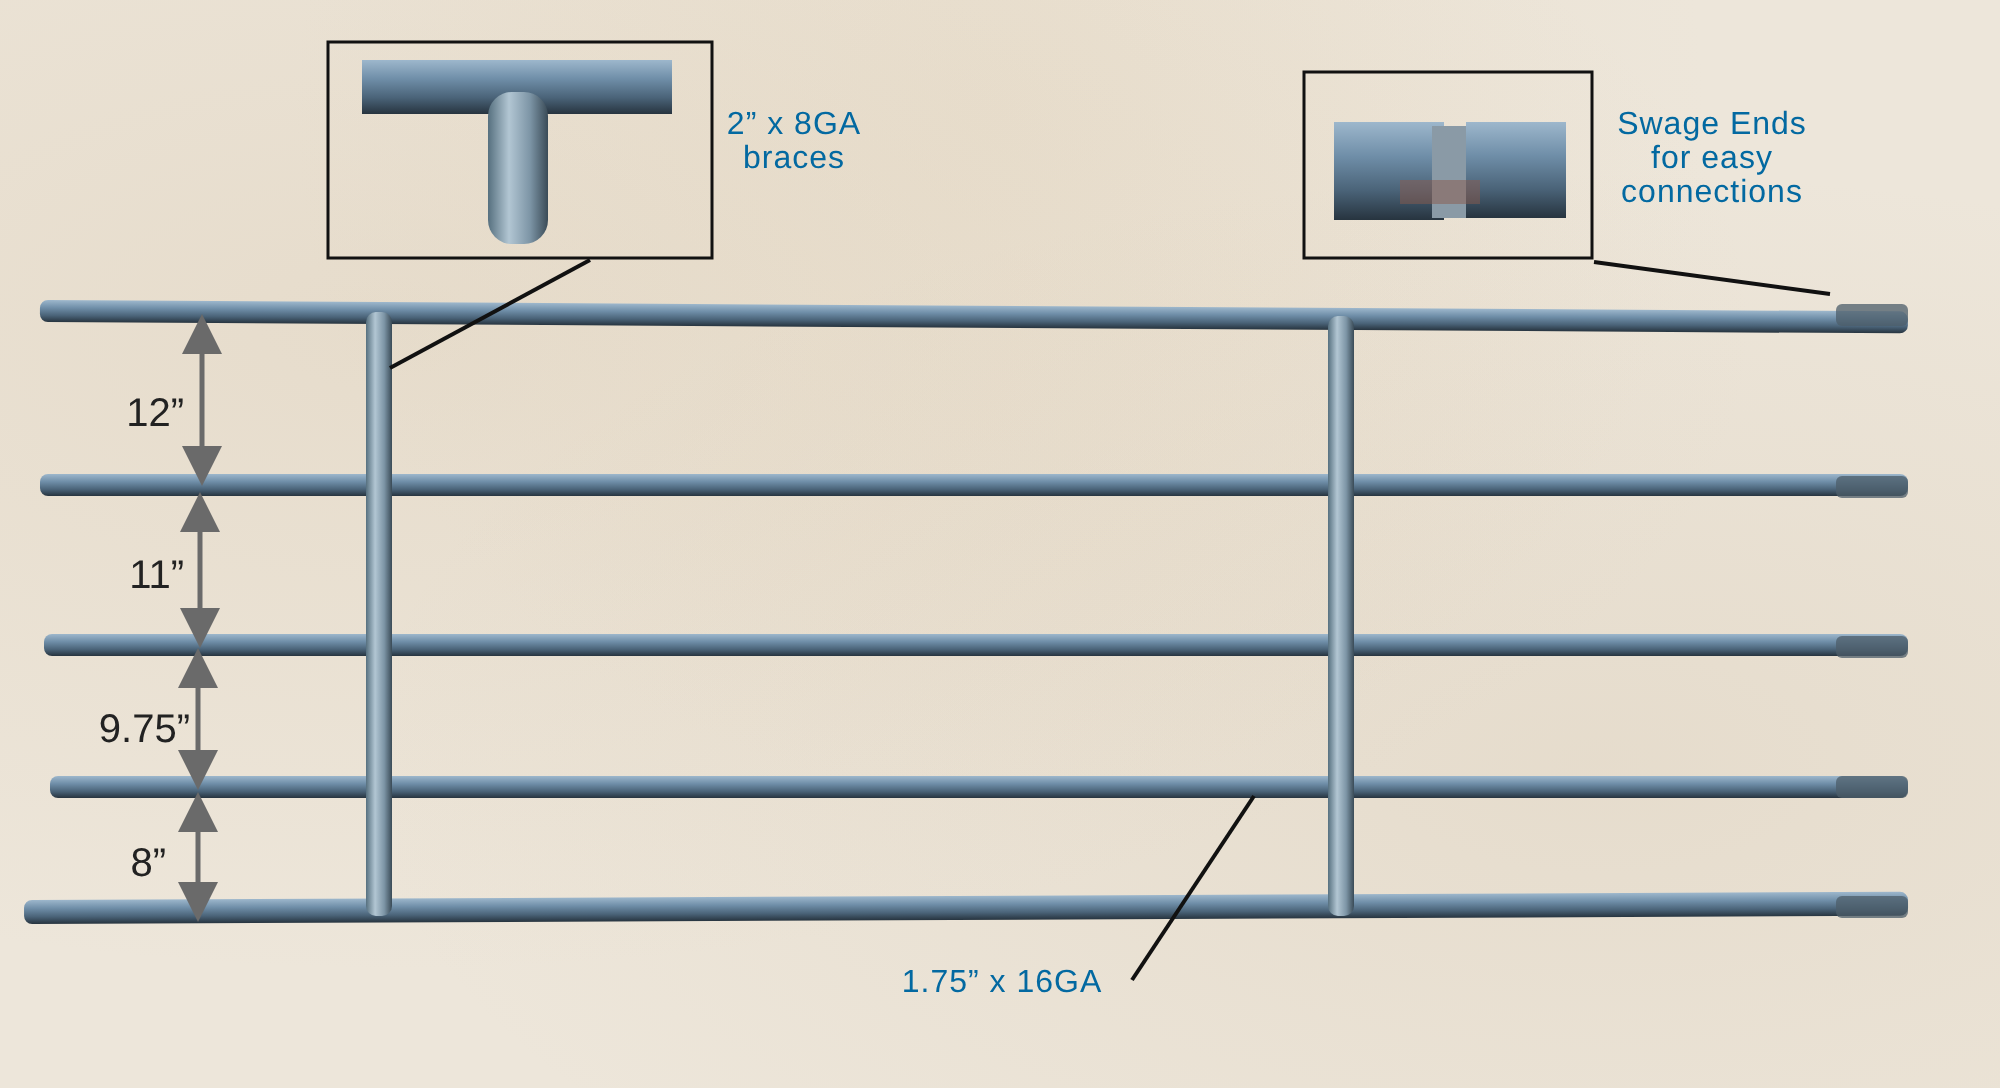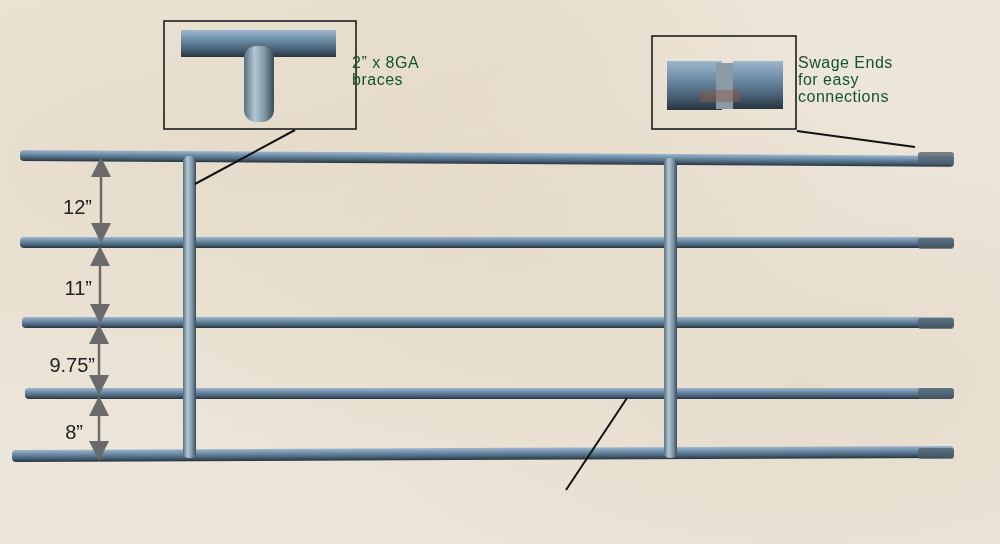--- a/index.html
+++ b/index.html
@@ -5,21 +5,21 @@
     html, body { margin: 0; padding: 0; }
     body {
       width: 1000px; height: 544px; position: relative; overflow: hidden;
       background:
         radial-gradient(ellipse at 20% 30%, rgba(210,190,160,0.25), transparent 60%),
         radial-gradient(ellipse at 80% 70%, rgba(200,180,150,0.2), transparent 55%),
         radial-gradient(ellipse at 50% 10%, rgba(225,210,185,0.3), transparent 50%),
         #ede6da;
       font-family: "Liberation Sans", sans-serif;
     }
-    .label { position: absolute; color: #14532d; font-size: 16px; line-height: 17px; letter-spacing: 0.5px; }
+    .label { position: absolute; color: #0369a1; text-align: center; font-size: 16px; line-height: 17px; letter-spacing: 0.5px; }
     .dim-label { position: absolute; color: #222; font-size: 20px; text-align: right; width: 60px; }
     svg.main { position: absolute; left: 0; top: 0; }
   </style>
 </head>
 <body>
 
 <svg class="main" width="1000" height="544">
   <defs>
     <linearGradient id="railGrad" x1="0" y1="0" x2="0" y2="1">
       <stop offset="0" stop-color="#9db7cc"></stop>
@@ -92,18 +92,19 @@
   <div>braces</div>
 </div>
 
 <div class="label" style="left:798px; top:54px; width:116px;">
   <div>Swage Ends</div>
   <div>for easy</div>
   <div>connections</div>
 </div>
 
 <div class="label" style="left:436px; top:483px; width:130px;">
+  <div>1.75” x 16GA</div>
 </div>
 
 <div class="dim-label" style="left:32px; top:196px;">12”</div>
 <div class="dim-label" style="left:32px; top:277px;">11”</div>
 <div class="dim-label" style="left:35px; top:354px;">9.75”</div>
 <div class="dim-label" style="left:23px; top:421px;">8”</div>
 
 </body></html>

